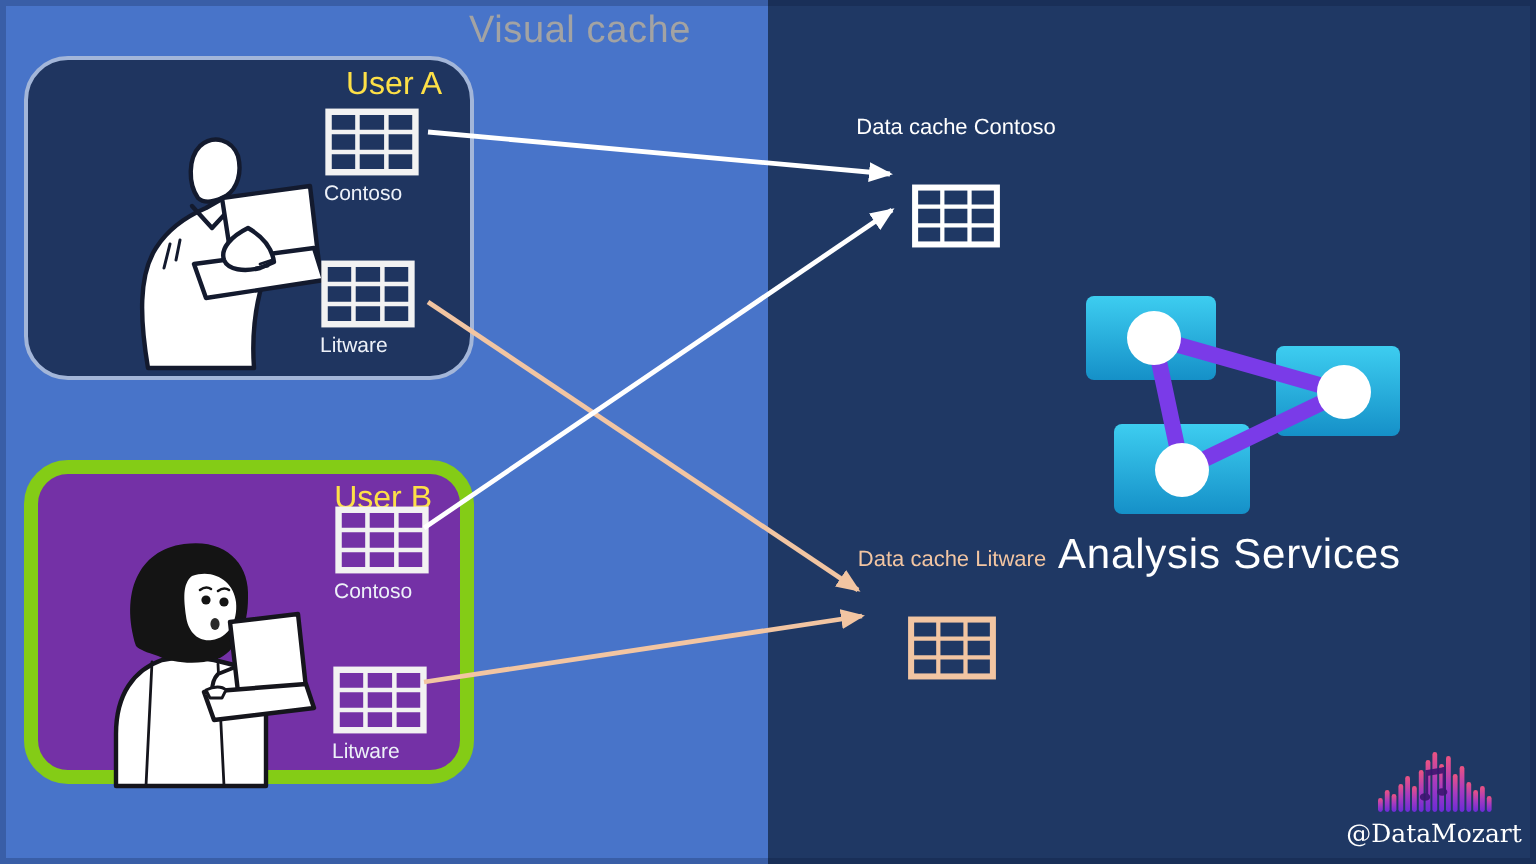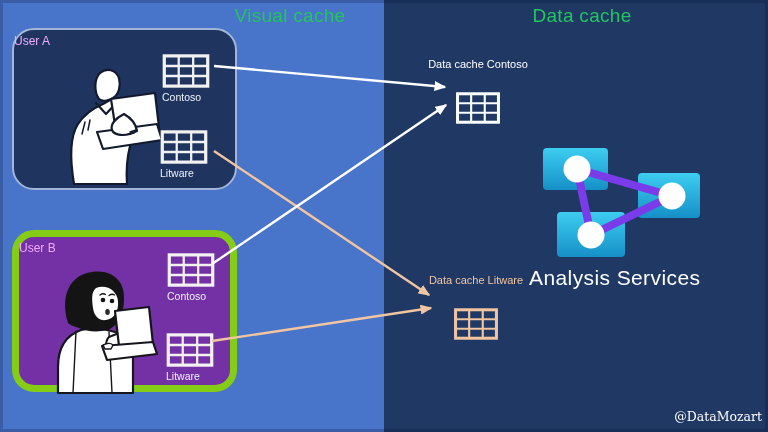--- a/index.html
+++ b/index.html
@@ -5,28 +5,28 @@
   html,body{margin:0;padding:0;background:#0d1526;}
   .canvas{
     position:relative;width:768px;height:432px;overflow:hidden;
     background:#1F3864;
     font-family:"Liberation Sans","DejaVu Sans",sans-serif;
     -webkit-font-smoothing:antialiased;
   }
   .canvas::after{content:"";position:absolute;inset:0;box-shadow:inset 0 0 0 3px rgba(6,16,44,.22);pointer-events:none;z-index:50;}
   .bg-left{position:absolute;left:0;top:0;width:384px;height:432px;background:#4874C9;}
 
-  .panel-title{position:absolute;top:5px;width:200px;text-align:center;color:#22c55e;font-size:19px;letter-spacing:.3px;}
+  .panel-title{position:absolute;top:5px;width:200px;text-align:center;color:#a3a3a3;font-size:19px;letter-spacing:.3px;}
   .title-visual{left:190px;}
   .title-data{left:482px;}
 
   .card{position:absolute;left:12px;width:225px;height:162px;border-radius:22px;box-sizing:border-box;}
   .card-a{top:28px;background:#1F3560;border:2px solid #A3B6D9;}
   .card-b{top:230px;background:#7431A6;border:7px solid #84cc16;}
-  .card-title{position:absolute;top:4px;left:0;right:14px;text-align:left;color:#f0abfc;font-size:12px;}
+  .card-title{position:absolute;top:4px;left:0;right:14px;text-align:right;color:#fde047;font-size:16px;}
 
   .person{position:absolute;}
   .person-a{left:26px;top:32px;width:130px;height:124px;}
   .person-b{left:26px;top:30px;width:114px;height:128px;}
 
   .table-block{position:absolute;width:50px;display:flex;flex-direction:column;align-items:flex-start;gap:3px;}
   .table-block .tbl-svg{width:48px;height:34px;display:block;}
   .tbl-label{font-size:10.5px;color:#EDF1F8;white-space:nowrap;}
   .ta1{left:148px;top:24px;}
   .ta2{left:146px;top:100px;}
@@ -38,21 +38,21 @@
   .cache-label{font-size:11px;white-space:nowrap;}
   .cache-contoso{left:403px;top:58px;color:#FFFFFF;}
   .cache-litware{left:401px;top:274px;color:#F2C5A2;}
   .cache-block .tbl-svg{width:50px;height:32px;display:block;}
 
   .as-icon{position:absolute;left:535px;top:140px;width:180px;height:122px;}
   .as-label{position:absolute;left:529px;top:266px;width:200px;text-align:left;color:#ffffff;font-size:21px;font-weight:300;letter-spacing:.4px;}
 
   .arrows{position:absolute;left:0;top:0;width:768px;height:432px;z-index:20;pointer-events:none;}
 
-  .watermark{position:absolute;right:6px;bottom:8px;width:90px;display:flex;flex-direction:row;align-items:flex-end;gap:1px;z-index:30;}
+  .watermark{position:absolute;right:6px;bottom:8px;width:90px;display:flex;flex-direction:column;align-items:center;gap:1px;z-index:30;}
   .logo-svg{width:58px;height:32px;display:block;}
   .handle{font-family:"DejaVu Serif","Liberation Serif",serif;font-size:12.5px;color:#ffffff;white-space:nowrap;}
 </style>
 </head>
 <body>
 
 <svg width="0" height="0" style="position:absolute">
   <defs>
     <g id="tbl" fill="none" stroke="currentColor">
       <rect x="2" y="2" width="46" height="32" stroke-width="3.4"></rect>
@@ -77,21 +77,20 @@
       <path d="M0,0 L12,5 L0,10 Z" fill="#F2C5A2"></path>
     </marker>
   </defs>
 </svg>
 
 <div class="canvas">
 
   <div class="bg-left"></div>
 
   <div class="panel-title title-visual">Visual cache</div>
-  <div class="panel-title title-data">Data cache</div>
 
   <div class="card card-a">
     <div class="card-title">User A</div>
 
     <svg class="person person-a" viewBox="0 0 130 124">
       <g fill="#ffffff" stroke="#131a2e" stroke-width="2.2" stroke-linejoin="round" stroke-linecap="round">
         <path d="M34,122 C30,98 29,76 38,62 C45,51 56,45 63,42 L70,38 L84,37 C91,41 95,48 96,56 C97,66 93,75 90,84 C87,96 86,108 87,122 Z"></path>
         <path d="M45,60 L42,72" fill="none" stroke-width="1.5"></path>
         <path d="M50,58 L48,68" fill="none" stroke-width="1.5"></path>
         <path d="M59,37 C54,30 54,17 60,11 C67,5 76,8 79,16 C81,24 79,32 73,36 C68,39 62,40 59,37 Z"></path>

